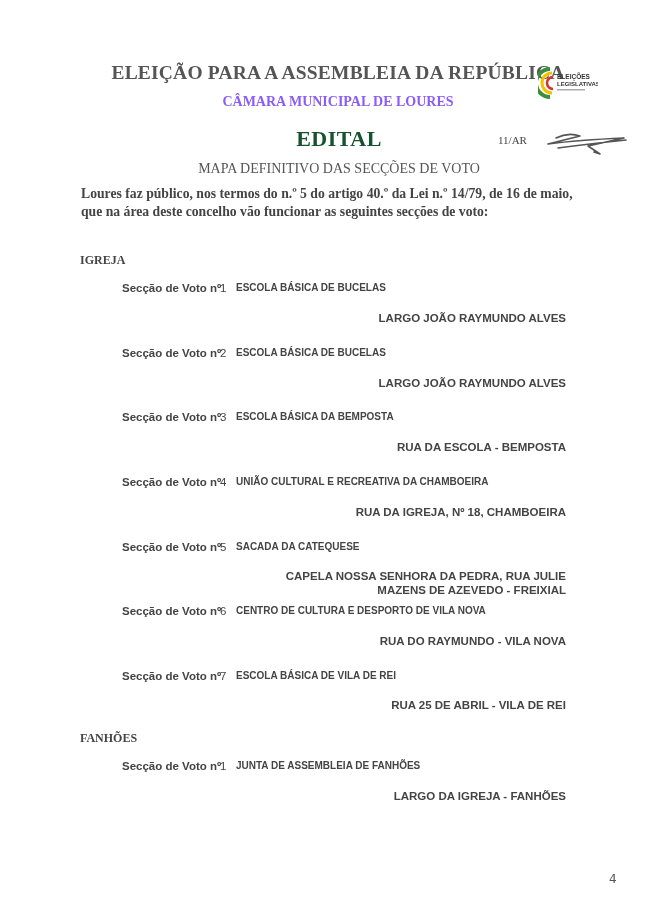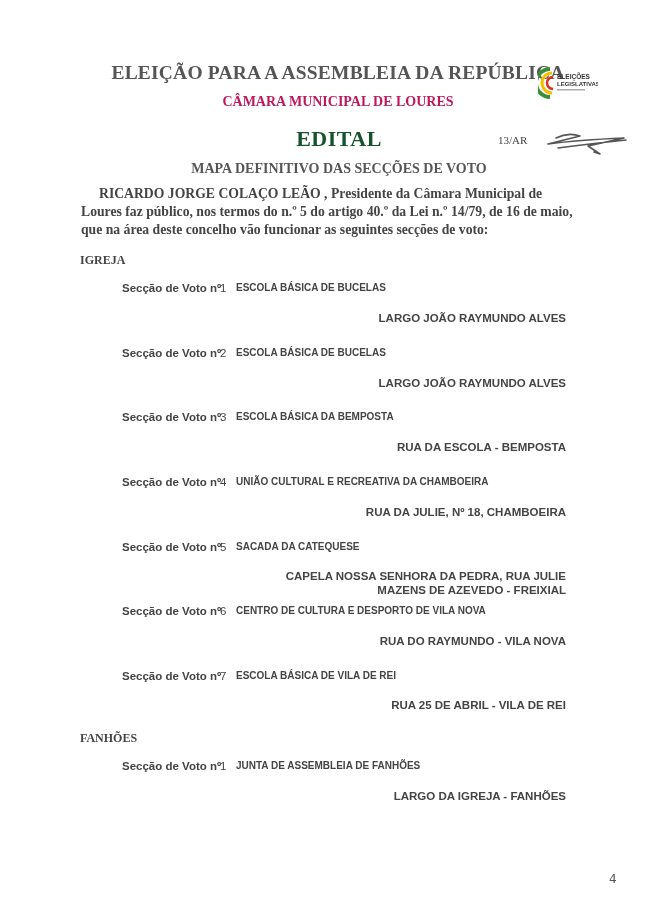--- a/index.html
+++ b/index.html
@@ -7,26 +7,26 @@
     width: 664px; height: 899px; background: #ffffff; position: relative; overflow: hidden;
     color: #3a3a3a;
   }
   .serif { font-family: "Liberation Serif", "DejaVu Serif", serif; }
   .sans { font-family: "Liberation Sans", "DejaVu Sans", sans-serif; }
   .abs { position: absolute; white-space: nowrap; }
 
   #title { left: 0; width: 664px; top: 62px; text-align: center; padding-left: 12px; box-sizing: border-box;
     font-size: 19.5px; font-weight: bold; color: #555; letter-spacing: 0.2px; }
   #subtitle { left: 0; width: 664px; top: 94px; text-align: center; padding-left: 12px; box-sizing: border-box;
-    font-size: 14px; font-weight: bold; color: #be185d; }
+    font-size: 14px; font-weight: bold; color: #8b5cf6; }
   #edital { left: 0; width: 664px; top: 126px; text-align: center; padding-left: 14px; box-sizing: border-box;
     font-size: 22px; font-weight: bold; color: #14532d; letter-spacing: 0.5px; }
   #ref { left: 498px; top: 134px; font-size: 11px; color: #444; }
   #mapa { left: 0; width: 664px; top: 161px; text-align: center; padding-left: 14px; box-sizing: border-box;
-    font-size: 14px; font-weight: bold; color: #555; }
+    font-size: 14px; font-weight: normal; color: #555; }
   #intro { left: 81px; top: 185px; width: 520px; font-size: 13.7px; font-weight: bold; color: #444;
     line-height: 18px; white-space: normal; }
   #intro .indent { padding-left: 18px; }
 
   .locality { position: absolute; left: 80px; font-size: 12px; font-weight: bold; color: #444; }
   .section-label { position: absolute; left: 96px; font-size: 11.5px; font-weight: bold; color: #444; margin-left: 26px; }
   .section-num { position: absolute; left: 220px; font-size: 11.5px; color: #444; }
   .section-name { position: absolute; left: 236px; font-size: 10px; font-weight: bold; color: #444; }
   .section-addr { position: absolute; left: 236px; font-size: 11.5px; font-weight: bold; color: #444; line-height: 14px; width: 330px; text-align: right; }
 
@@ -45,32 +45,31 @@
     <path d="M12 3 A13 13 0 0 0 12 31" fill="none" stroke="#3a8f3a" stroke-width="4"></path>
     <path d="M14 7 A9 9 0 0 0 14 27" fill="none" stroke="#f2c200" stroke-width="3"></path>
     <path d="M15 11 A5 5 0 0 0 15 23" fill="none" stroke="#d9322b" stroke-width="2.5"></path>
     <text x="19" y="13" font-family="Liberation Sans, sans-serif" font-size="6.5" font-weight="bold" fill="#333">ELEIÇÕES</text>
     <text x="19" y="20" font-family="Liberation Sans, sans-serif" font-size="6" font-weight="bold" fill="#333">LEGISLATIVAS</text>
     <rect x="19" y="23" width="28" height="1.5" fill="#aaa"></rect>
   </svg>
 </div>
 
 <div id="edital" class="abs serif">EDITAL</div>
-<div id="ref" class="abs serif">13/AR</div>
+<div id="ref" class="abs serif">11/AR</div>
 
 <div id="signature">
   <svg width="104" height="34" viewBox="0 0 104 34">
     <path d="M28 10 Q40 4 52 8 L20 16 Q50 12 96 10 L60 18 L72 26 L66 24 M30 20 Q60 16 98 12" fill="none" stroke="#555" stroke-width="1.6" stroke-linecap="round" stroke-linejoin="round"></path>
   </svg>
 </div>
 
 <div id="mapa" class="abs serif">MAPA DEFINITIVO DAS SECÇÕES DE VOTO</div>
 
 <div id="intro" class="abs serif">
-  <div class="indent">RICARDO JORGE COLAÇO LEÃO ,  Presidente da Câmara Municipal de</div>
   <div>Loures faz público, nos termos do n.º 5 do artigo 40.º da Lei n.º 14/79, de 16 de maio,</div>
   <div>que na área deste concelho vão funcionar as seguintes secções de voto:</div>
 </div>
 
 <div class="locality serif" style="top:253px">IGREJA</div>
 
 <div>
   <div class="section-label sans" style="top:282px">Secção de Voto nº</div>
   <div class="section-num sans" style="top:282px">1</div>
   <div class="section-name sans" style="top:282px">ESCOLA BÁSICA DE BUCELAS</div>
@@ -88,21 +87,21 @@
   <div class="section-label sans" style="top:411px">Secção de Voto nº</div>
   <div class="section-num sans" style="top:411px">3</div>
   <div class="section-name sans" style="top:411px">ESCOLA BÁSICA DA BEMPOSTA</div>
   <div class="section-addr sans" style="top:440px">RUA DA ESCOLA - BEMPOSTA</div>
 </div>
 
 <div>
   <div class="section-label sans" style="top:476px">Secção de Voto nº</div>
   <div class="section-num sans" style="top:476px">4</div>
   <div class="section-name sans" style="top:476px">UNIÃO CULTURAL E RECREATIVA DA CHAMBOEIRA</div>
-  <div class="section-addr sans" style="top:505px">RUA DA JULIE, Nº 18, CHAMBOEIRA</div>
+  <div class="section-addr sans" style="top:505px">RUA DA IGREJA, Nº 18, CHAMBOEIRA</div>
 </div>
 
 <div>
   <div class="section-label sans" style="top:541px">Secção de Voto nº</div>
   <div class="section-num sans" style="top:541px">5</div>
   <div class="section-name sans" style="top:541px">SACADA DA CATEQUESE</div>
   <div class="section-addr sans" style="top:569px">CAPELA NOSSA SENHORA DA PEDRA, RUA JULIE MAZENS DE AZEVEDO - FREIXIAL</div>
 </div>
 
 <div>

